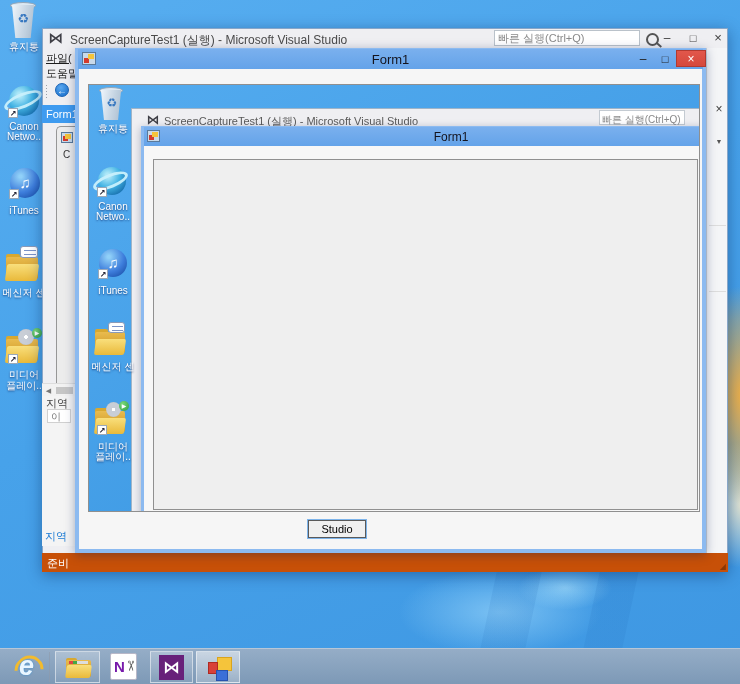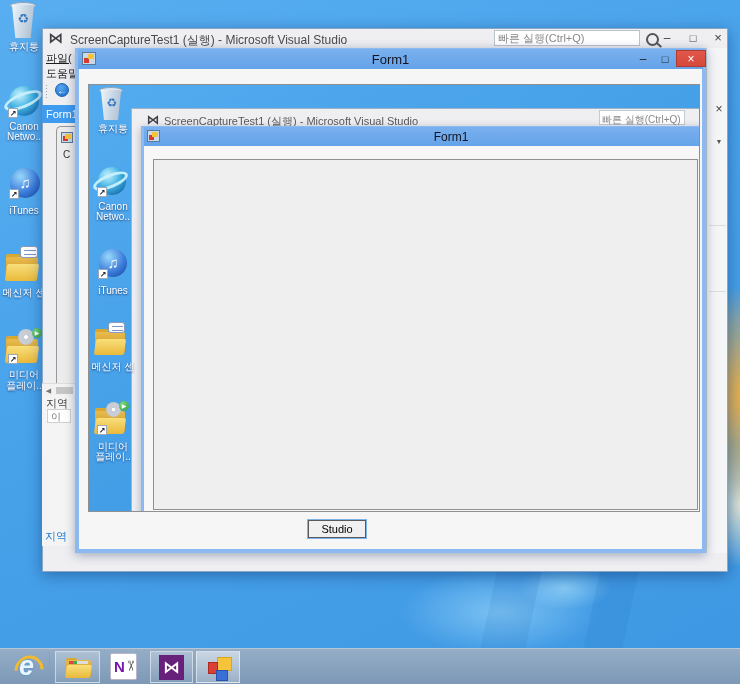--- a/index.html
+++ b/index.html
@@ -167,20 +167,24 @@
   <div class="a" style="left:47px;top:409px;width:24px;height:14px;z-index:2;background:#FFF;border:1px solid #D0D0D0;font-size:10px;color:#777;padding-left:3px;">이</div>
   <div class="a" style="left:45px;top:529px;z-index:2;font-size:11px;color:#1A7AD4;">지역</div>
 
   <div class="a" style="left:706px;top:48px;width:21px;height:505px;z-index:2;background:#F4F5F7;border-left:1px solid #C8D2DC;">
     <span class="a glyph" style="left:6px;top:55px;width:12px;height:12px;font-size:12px;">×</span>
     <span class="a glyph" style="left:7px;top:88px;width:10px;height:10px;font-size:7px;color:#555;">▼</span>
     <span class="a" style="left:2px;top:177px;width:17px;height:1px;background:#DDD;"></span>
     <span class="a" style="left:2px;top:243px;width:17px;height:1px;background:#DDD;"></span>
   </div>
 
+  <div class="a" style="left:42px;top:553px;width:686px;height:19px;z-index:2;background:#C75008;">
+    <span class="a" style="left:5px;top:3px;color:#fff;font-size:11px;">준비</span>
+    <span class="a" style="right:2px;bottom:1px;color:rgba(0,0,0,.3);font-size:8px;">◢</span>
+  </div>
 
   <div class="a fwin" style="left:75px;top:48px;width:631px;height:505px;z-index:3;"></div>
   <div class="a ftitle" style="left:78px;top:49px;width:625px;height:20px;z-index:3;"></div>
   <div class="form-icon a" style="left:82px;top:52px;width:14px;height:13px;z-index:3;"></div>
   <div class="a" style="left:78px;top:52px;width:625px;height:16px;z-index:3;text-align:center;font-size:13px;color:#14141e;">Form1</div>
   <div class="a glyph" style="left:636px;top:52px;width:14px;height:14px;z-index:3;font-size:12px;color:#222;">–</div>
   <div class="a glyph" style="left:658px;top:52px;width:14px;height:14px;z-index:3;font-size:11px;color:#222;">□</div>
   <div class="a glyph fclose" style="left:676px;top:50px;width:30px;height:17px;z-index:3;font-size:12px;">×</div>
   <div class="a" style="left:79px;top:69px;width:623px;height:480px;z-index:3;background:#F6F6F6;"></div>
 

